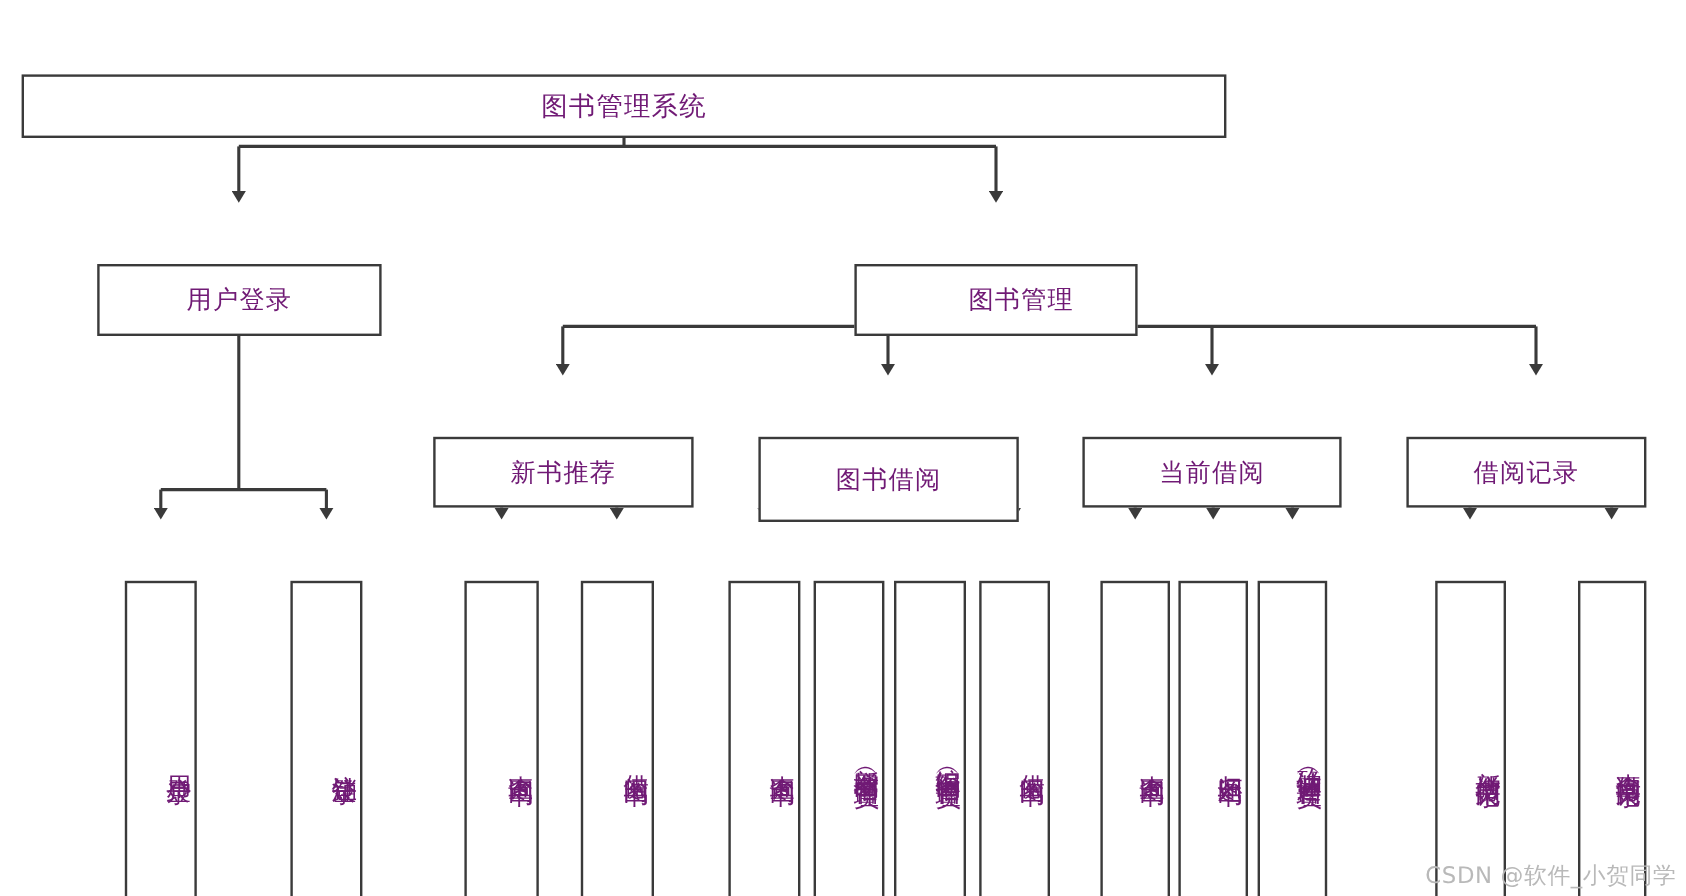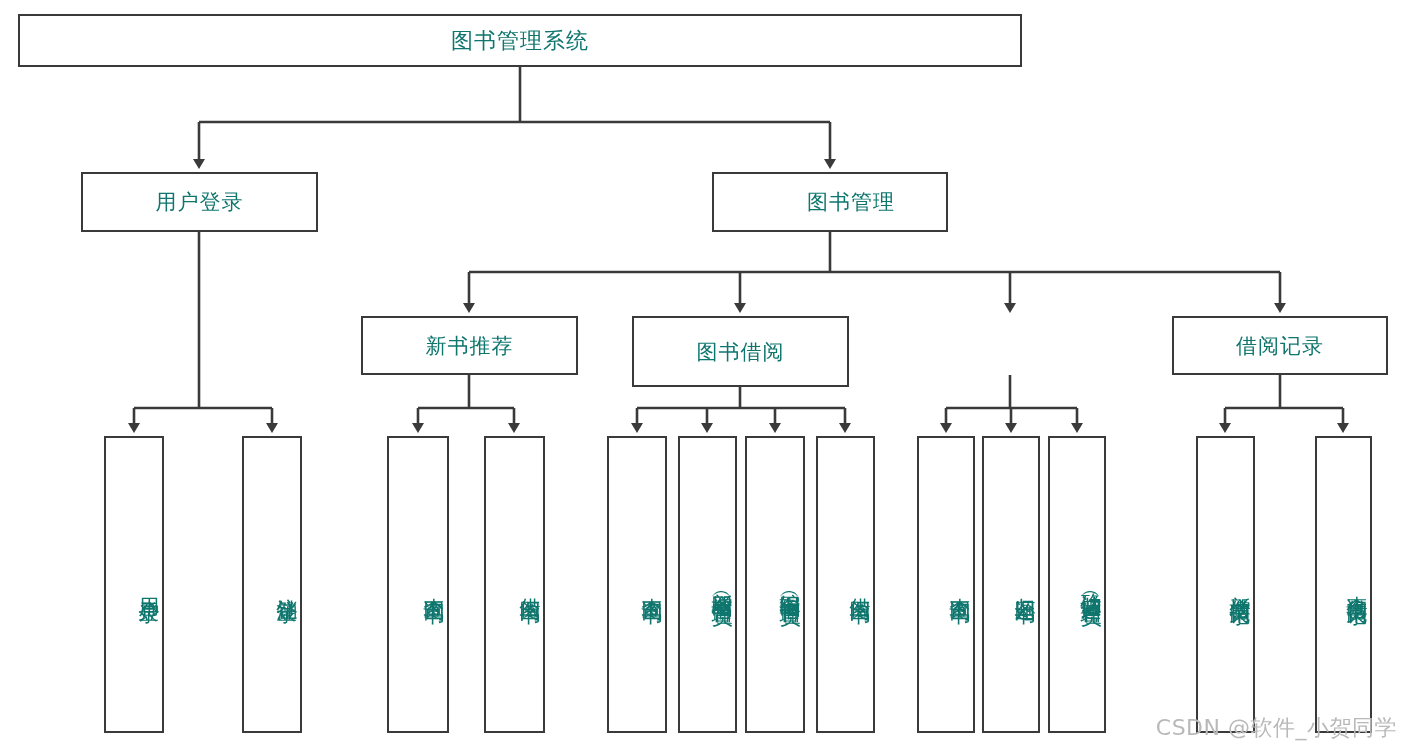--- a/index.html
+++ b/index.html
@@ -1,23 +1,23 @@
 <!DOCTYPE html>
 <html><head>
 <meta charset="utf-8">
 <style>
   html,body{margin:0;padding:0;background:#ffffff;}
   body{font-family:"DejaVu Sans","Liberation Sans",sans-serif;}
   #canvas{position:relative;width:1405px;height:747px;background:#ffffff;overflow:hidden;}
   #wires{position:absolute;left:0;top:0;width:1405px;height:747px;}
-  .node{position:absolute;box-sizing:border-box;background:#ffffff;border:2.5px solid #3a3a3a;display:flex;align-items:center;justify-content:center;color:#0f766e;}
+  .node{position:absolute;box-sizing:border-box;background:#ffffff;border:2.5px solid #3a3a3a;display:flex;align-items:center;justify-content:center;color:#701a75;margin-top:48px;}
   .node.h{font-size:21px;letter-spacing:1px;}
   .node.v{writing-mode:vertical-rl;text-orientation:upright;font-size:21px;line-height:1.28;letter-spacing:2px;padding-top:10px;padding-bottom:10px;align-items:flex-start;justify-content:center;}
   .node.root{font-size:22px;}
-  #watermark{position:absolute;right:8px;bottom:4px;font-size:22px;color:#b9b9b9;white-space:nowrap;letter-spacing:.5px;}
+  #watermark{position:absolute;right:8px;bottom:4px;font-size:19px;color:#b9b9b9;white-space:nowrap;letter-spacing:.5px;}
 </style>
 </head>
 <body>
 
 <div id="canvas">
 
   <svg id="wires" viewBox="0 0 1405 747">
     <defs>
       <marker id="arrow" markerWidth="10" markerHeight="12" refX="1" refY="6" orient="auto" markerUnits="userSpaceOnUse">
         <path d="M0,0 L10,6 L0,12 Z" fill="#3a3a3a"></path>
@@ -67,21 +67,22 @@
     </g>
   </svg>
 
   <div class="node h root" style="left: 18px; top: 14px; width: 1004px; height: 53px;">图书管理系统</div>
 
   <div class="node h" style="left: 81px; top: 172px; width: 237px; height: 60px;">用户登录</div>
   <div class="node h" style="left: 712px; top: 172px; width: 236px; height: 60px; padding-left: 42px;">图书管理</div>
 
   <div class="node h" style="left: 361px; top: 316px; width: 217px; height: 59px;">新书推荐</div>
   <div class="node h" style="left: 632px; top: 316px; width: 217px; height: 71px;">图书借阅</div>
-  <div class="node h" style="left: 1172px; top: 316px; width: 216px; height: 59px; font-family: Liberation Serif, serif;">借阅记录</div>
+  <div class="node h" style="left: 902px; top: 316px; width: 216px; height: 59px;">当前借阅</div>
+  <div class="node h" style="left: 1172px; top: 316px; width: 200px; height: 59px; font-family: Liberation Serif, serif;">借阅记录</div>
 
   <div class="node v" style="left: 104px; top: 436px; width: 60px; height: 297px;">用户登录</div>
   <div class="node v" style="left: 242px; top: 436px; width: 60px; height: 297px;">注销登录</div>
   <div class="node v" style="left: 387px; top: 436px; width: 62px; height: 297px;">查询图书</div>
   <div class="node v" style="left: 484px; top: 436px; width: 61px; height: 297px;">借阅图书</div>
   <div class="node v" style="left: 607px; top: 436px; width: 60px; height: 297px;">查询图书</div>
   <div class="node v" style="left: 678px; top: 436px; width: 59px; height: 297px;">新增图书（管理员）</div>
   <div class="node v" style="left: 745px; top: 436px; width: 60px; height: 297px;">编辑图书（管理员）</div>
   <div class="node v" style="left: 816px; top: 436px; width: 59px; height: 297px;">借阅图书</div>
   <div class="node v" style="left: 917px; top: 436px; width: 58px; height: 297px;">查询图书</div>

